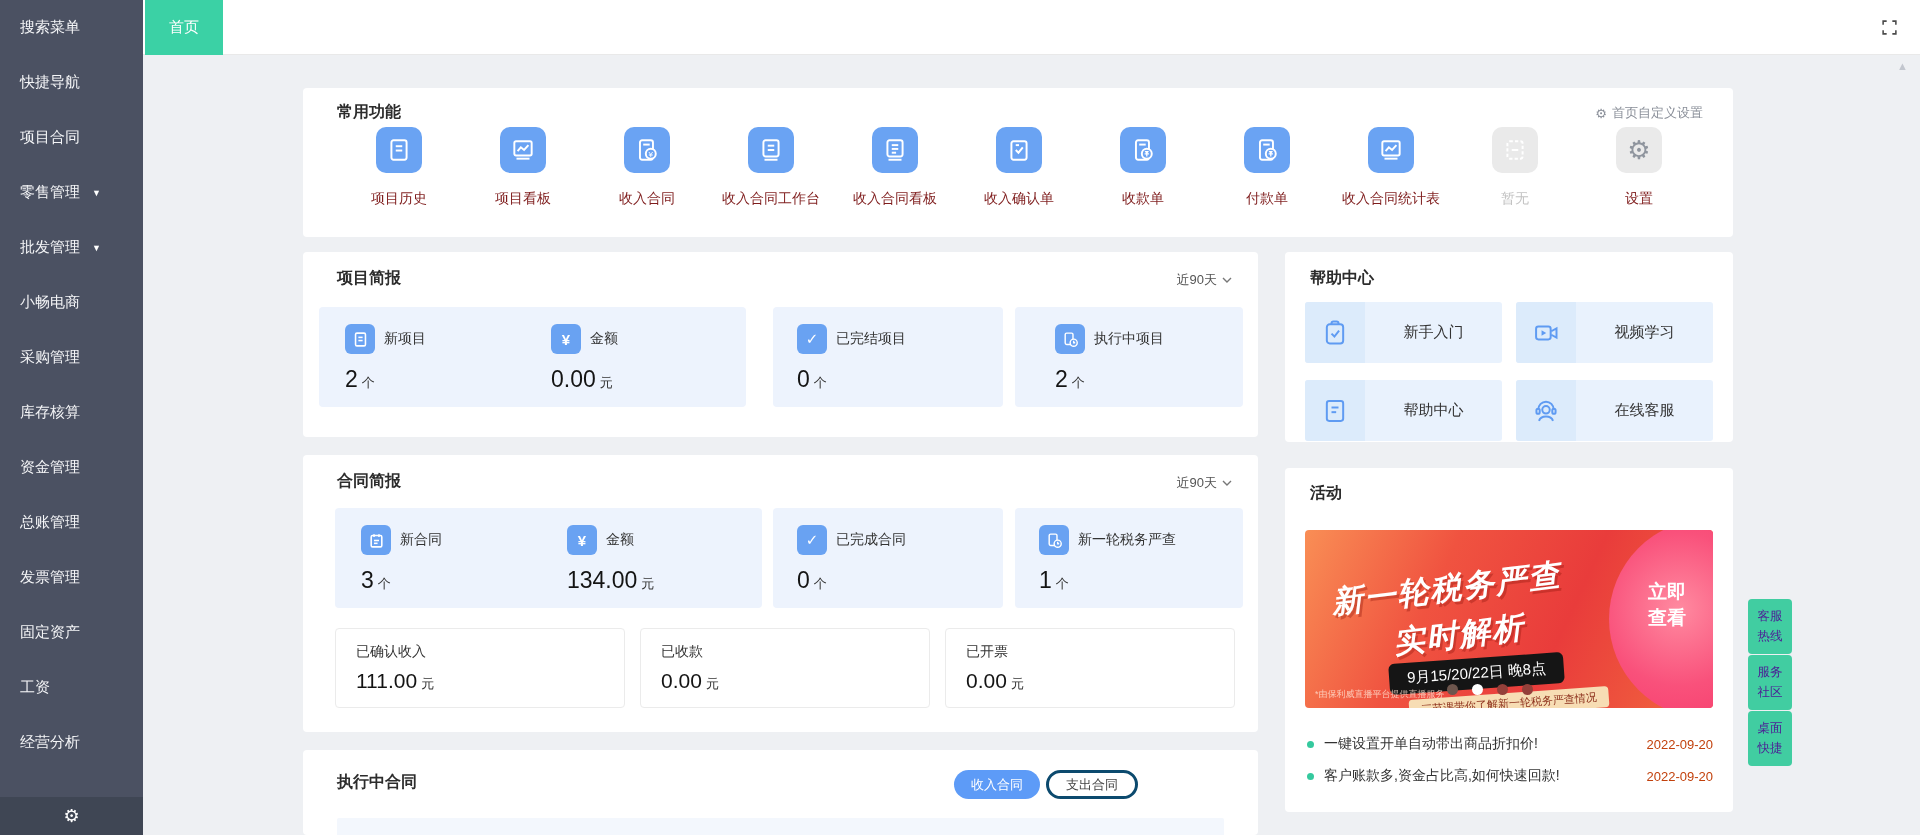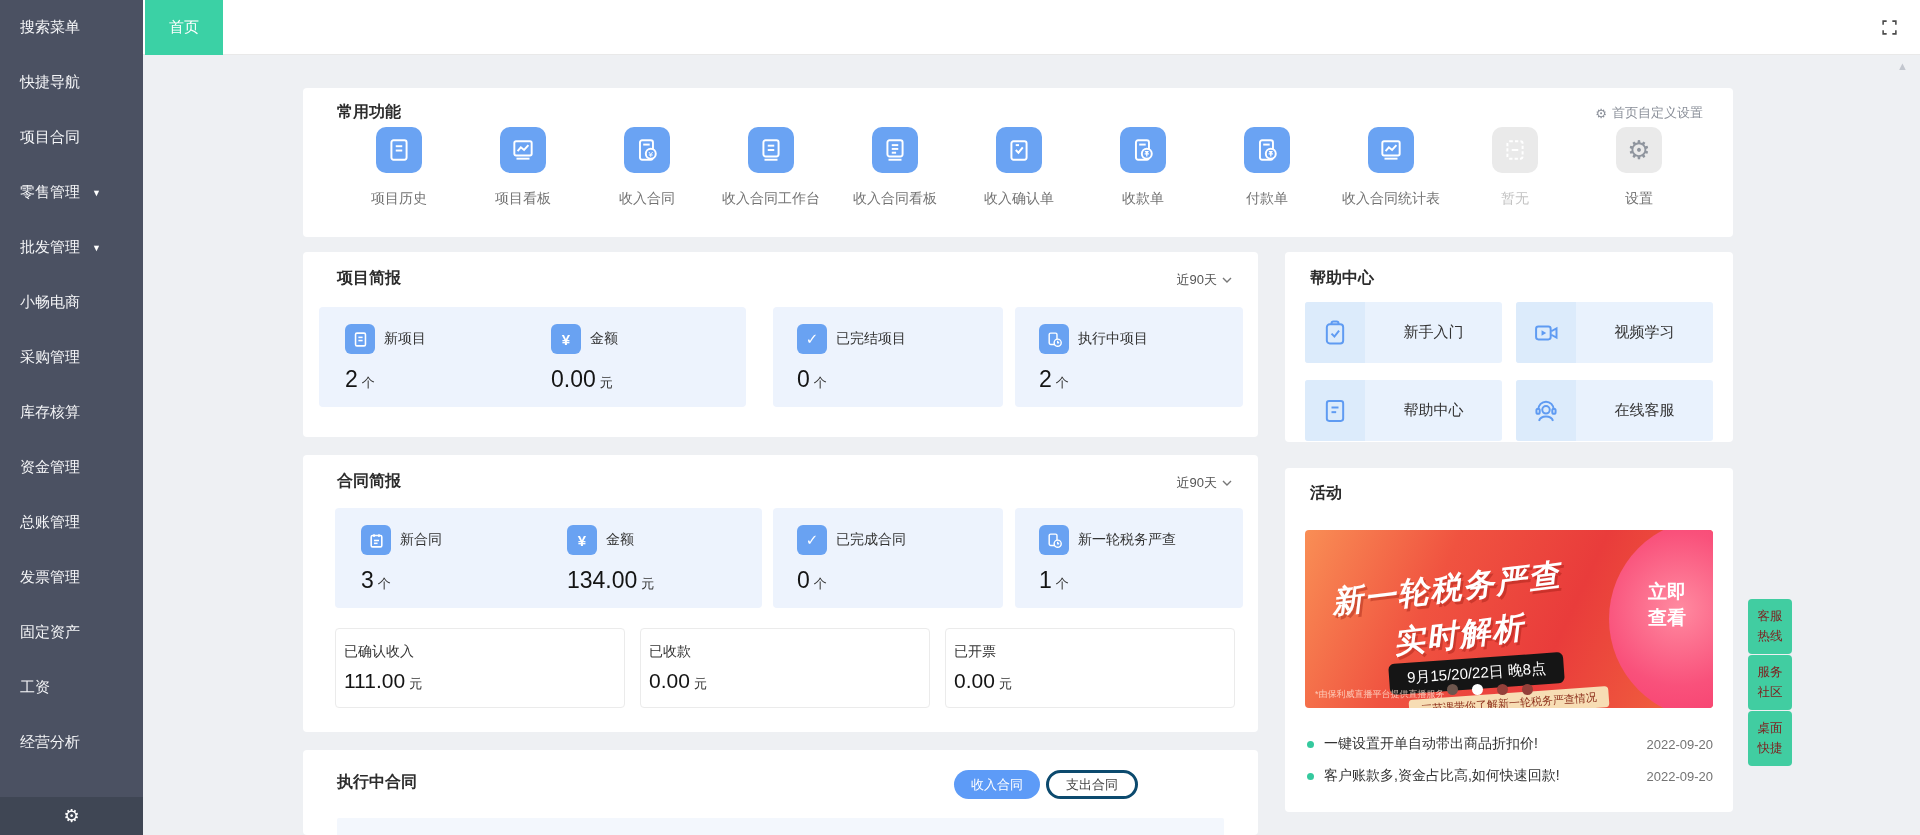--- a/index.html
+++ b/index.html
@@ -31,38 +31,38 @@
   .card-title { position:absolute; left:34px; top:16px; font-size:16px; font-weight:600; color:#2c2c2c; }
   .range { position:absolute; right:26px; top:19px; font-size:13px; color:#555;
     cursor:pointer; display:flex; align-items:center; gap:5px; }
 
   
   .fn-row { position:absolute; left:34px; top:39px; width:1364px; display:flex; }
   .fn-item { width:124px; display:flex; flex-direction:column; align-items:center; cursor:pointer; }
   .fn-tile { width:46px; height:46px; border-radius:10px; background:#6aa3f3;
     display:flex; align-items:center; justify-content:center; }
   .fn-tile.gray { background:#eaeaea; }
-  .fn-label { margin-top:17px; font-size:14px; color:#737373; white-space:nowrap; }
+  .fn-label { margin-top:17px; font-size:14px; color:#7f1d1d; white-space:nowrap; }
   .fn-label.gray { color:#c3c3c3; }
   .customize { position:absolute; right:30px; top:16px; font-size:13px; color:#8a8f99;
     cursor:pointer; display:flex; align-items:center; gap:5px; }
 
   
   .panel { position:absolute; background:#edf3fd; border-radius:4px; height:100px; }
   .stat { position:absolute; top:17px; }
   .stat-head { display:flex; align-items:center; gap:9px; }
   .mini { width:30px; height:30px; border-radius:6px; background:#69a2f2; color:#fff;
     display:flex; align-items:center; justify-content:center; font-size:15px; font-weight:bold; }
   .stat-label { font-size:14px; color:#333; white-space:nowrap; }
   .stat-value { margin-top:12px; display:flex; align-items:baseline; }
   .num { font-size:23px; color:#141414; }
   .unit { font-size:13px; color:#333; margin-left:4px; }
 
   .total-card { position:absolute; top:173px; height:80px; width:290px;
-    border:1px solid #ebebeb; border-radius:4px; padding:14px 8px; background:#fff; }
+    border:1px solid #ebebeb; border-radius:4px; padding:14px 20px; background:#fff; }
   .total-label { font-size:14px; color:#333; }
   .total-value { margin-top:8px; display:flex; align-items:baseline; }
 
   
   .pill { position:absolute; top:20px; height:29px; border-radius:15px; font-size:13px;
     display:flex; align-items:center; justify-content:center; cursor:pointer; padding:0 17px; }
   .pill.blue { background:#5d9bf7; color:#fff; }
   .pill.white { background:#fff; color:#444; border:3px solid #0c4a6e; }
   .thead-strip { position:absolute; left:34px; top:68px; width:887px; height:17px;
     background:#f3f7fd; border-radius:2px 2px 0 0; }
@@ -92,26 +92,26 @@
     background:radial-gradient(circle at 35% 45%,#ff8aa0 0%,#f9517b 45%,#f42e62 100%); }
   .bn-cta { position:absolute; left:30px; top:60px; width:56px; color:#fff; font-size:19px;
     font-weight:800; line-height:1.35; text-align:center; cursor:pointer; }
   .bn-dots { position:absolute; left:142px; bottom:13px; display:flex; gap:14px; }
   .dot { width:11px; height:11px; border-radius:50%; cursor:pointer; }
 
   .news-row { position:absolute; left:22px; width:406px; height:22px; display:flex;
     align-items:center; cursor:pointer;justify-content:center; }
   .news-dot { width:7px; height:7px; border-radius:50%; background:#35c99e; margin-right:10px; flex:none; }
   .news-text { flex:1; font-size:14px; color:#333; white-space:nowrap; overflow:hidden; }
-  .news-date { font-size:13px; color:#737373; margin-left:8px; }
+  .news-date { font-size:13px; color:#c2410c; margin-left:8px; }
 
   
   .float-btns { position:absolute; left:1748px; top:599px; width:44px; z-index:7; }
   .float-btn { width:44px; height:55px; background:#41cda1; border-radius:4px; margin-bottom:1px;
-    color:#7f1d1d; font-size:12.5px; line-height:1.55; display:flex; align-items:center;
+    color:#4c1d95; font-size:12.5px; line-height:1.55; display:flex; align-items:center;
     justify-content:center; text-align:center; cursor:pointer; }
   .float-btn span { width:2em; display:block; }
 
   svg { display:block; }
 </style>
 </head>
 <body>
 
 <div id="app">
 
@@ -356,21 +356,21 @@
             <span class="stat-label">已完结项目</span>
           </div>
         <div class="stat-value">
             <span class="num">0</span>
             <span class="unit">个</span>
           </div>
       </div>
     </div>
 
     <div class="panel" style="left:712px; top:55px; width:228px;">
-      <div class="stat" style="left:24px;text-align:right;">
+      <div class="stat" style="left:40px;text-align:right;">
         <div class="stat-head">
             <span class="mini">
               <svg width="17" height="17" viewBox="0 0 24 24" fill="none" stroke="#fff" stroke-width="2">
                 <rect x="4.5" y="3" width="11" height="16" rx="2"></rect>
                 <circle cx="16.5" cy="16.5" r="5" fill="#69a2f2"></circle>
                 <polyline points="16.5,13.8 16.5,16.5 18.6,16.5"></polyline>
               </svg>
             </span>
             <span class="stat-label">执行中项目</span>
           </div>

